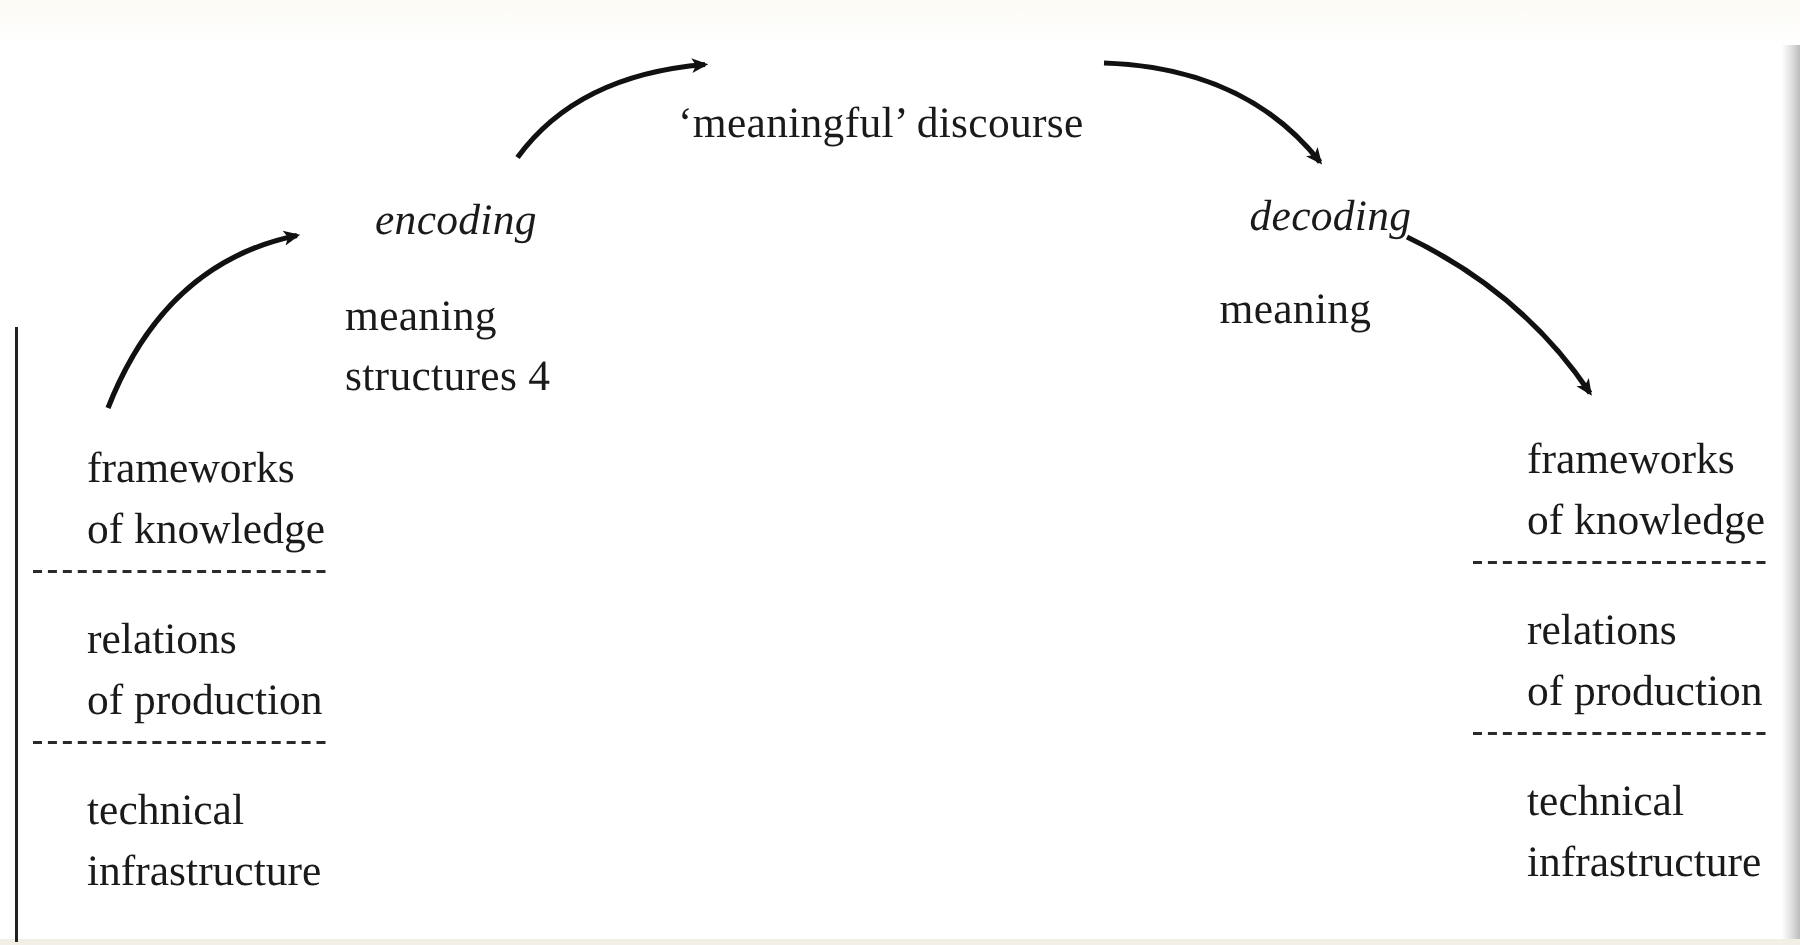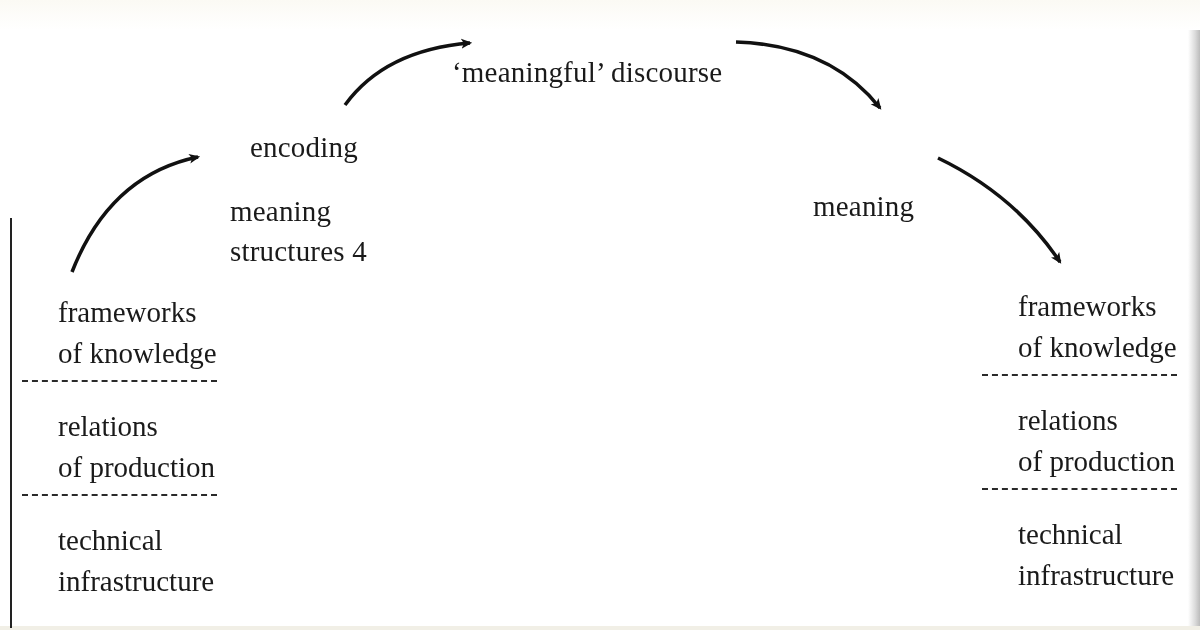--- a/index.html
+++ b/index.html
@@ -38,21 +38,21 @@
       left: 0; top: 0;
       width: 1200px; height: 630px;
     }
     .label {
       position: absolute;
       font-size: 29px;
       line-height: 40px;
       white-space: nowrap;
       letter-spacing: 0.2px;
     }
-    .label.italic { }
+    .label.italic { font-style: italic; }
     .block { position: absolute; }
     .block .line {
       display: block;
       font-size: 29px;
       line-height: 41px;
       white-space: nowrap;
       margin-left: 36px;
     }
     .dashes {
       display: block;
@@ -85,26 +85,27 @@
 
     <path d="M 72 272 Q 110 175 198 157" stroke="#111" stroke-width="3.5" fill="none" marker-end="url(#ah)"></path>
 
     <path d="M 345 105 Q 385 50 470 43" stroke="#111" stroke-width="3.5" fill="none" marker-end="url(#ah)"></path>
 
     <path d="M 736 42 Q 830 45 880 108" stroke="#111" stroke-width="3.5" fill="none" marker-end="url(#ah)"></path>
 
     <path d="M 938 158 Q 1015 195 1060 262" stroke="#111" stroke-width="3.5" fill="none" marker-end="url(#ah)"></path>
   </svg>
 
-  <div class="label" style="left:452px; top:52px;">‘meaningful’ discourse</div>
+  <div class="label" style="left:452px; top:62px;">‘meaningful’ discourse</div>
 
   <div class="label italic" style="left:250px; top:127px;">encoding</div>
   <div class="label" style="left:230px; top:191px;">meaning</div>
   <div class="label" style="left:230px; top:231px;">structures 4</div>
 
+  <div class="label italic" style="left:833px; top:124px;">decoding</div>
   <div class="label" style="left:813px; top:186px;">meaning</div>
 
   <div class="left-bar"></div>
   <div class="block" style="left:22px; top:292px; width:195px;">
     <span class="line">frameworks</span>
     <span class="line">of knowledge</span>
     <span class="dashes"></span>
     <span class="line">relations</span>
     <span class="line">of production</span>
     <span class="dashes"></span>

